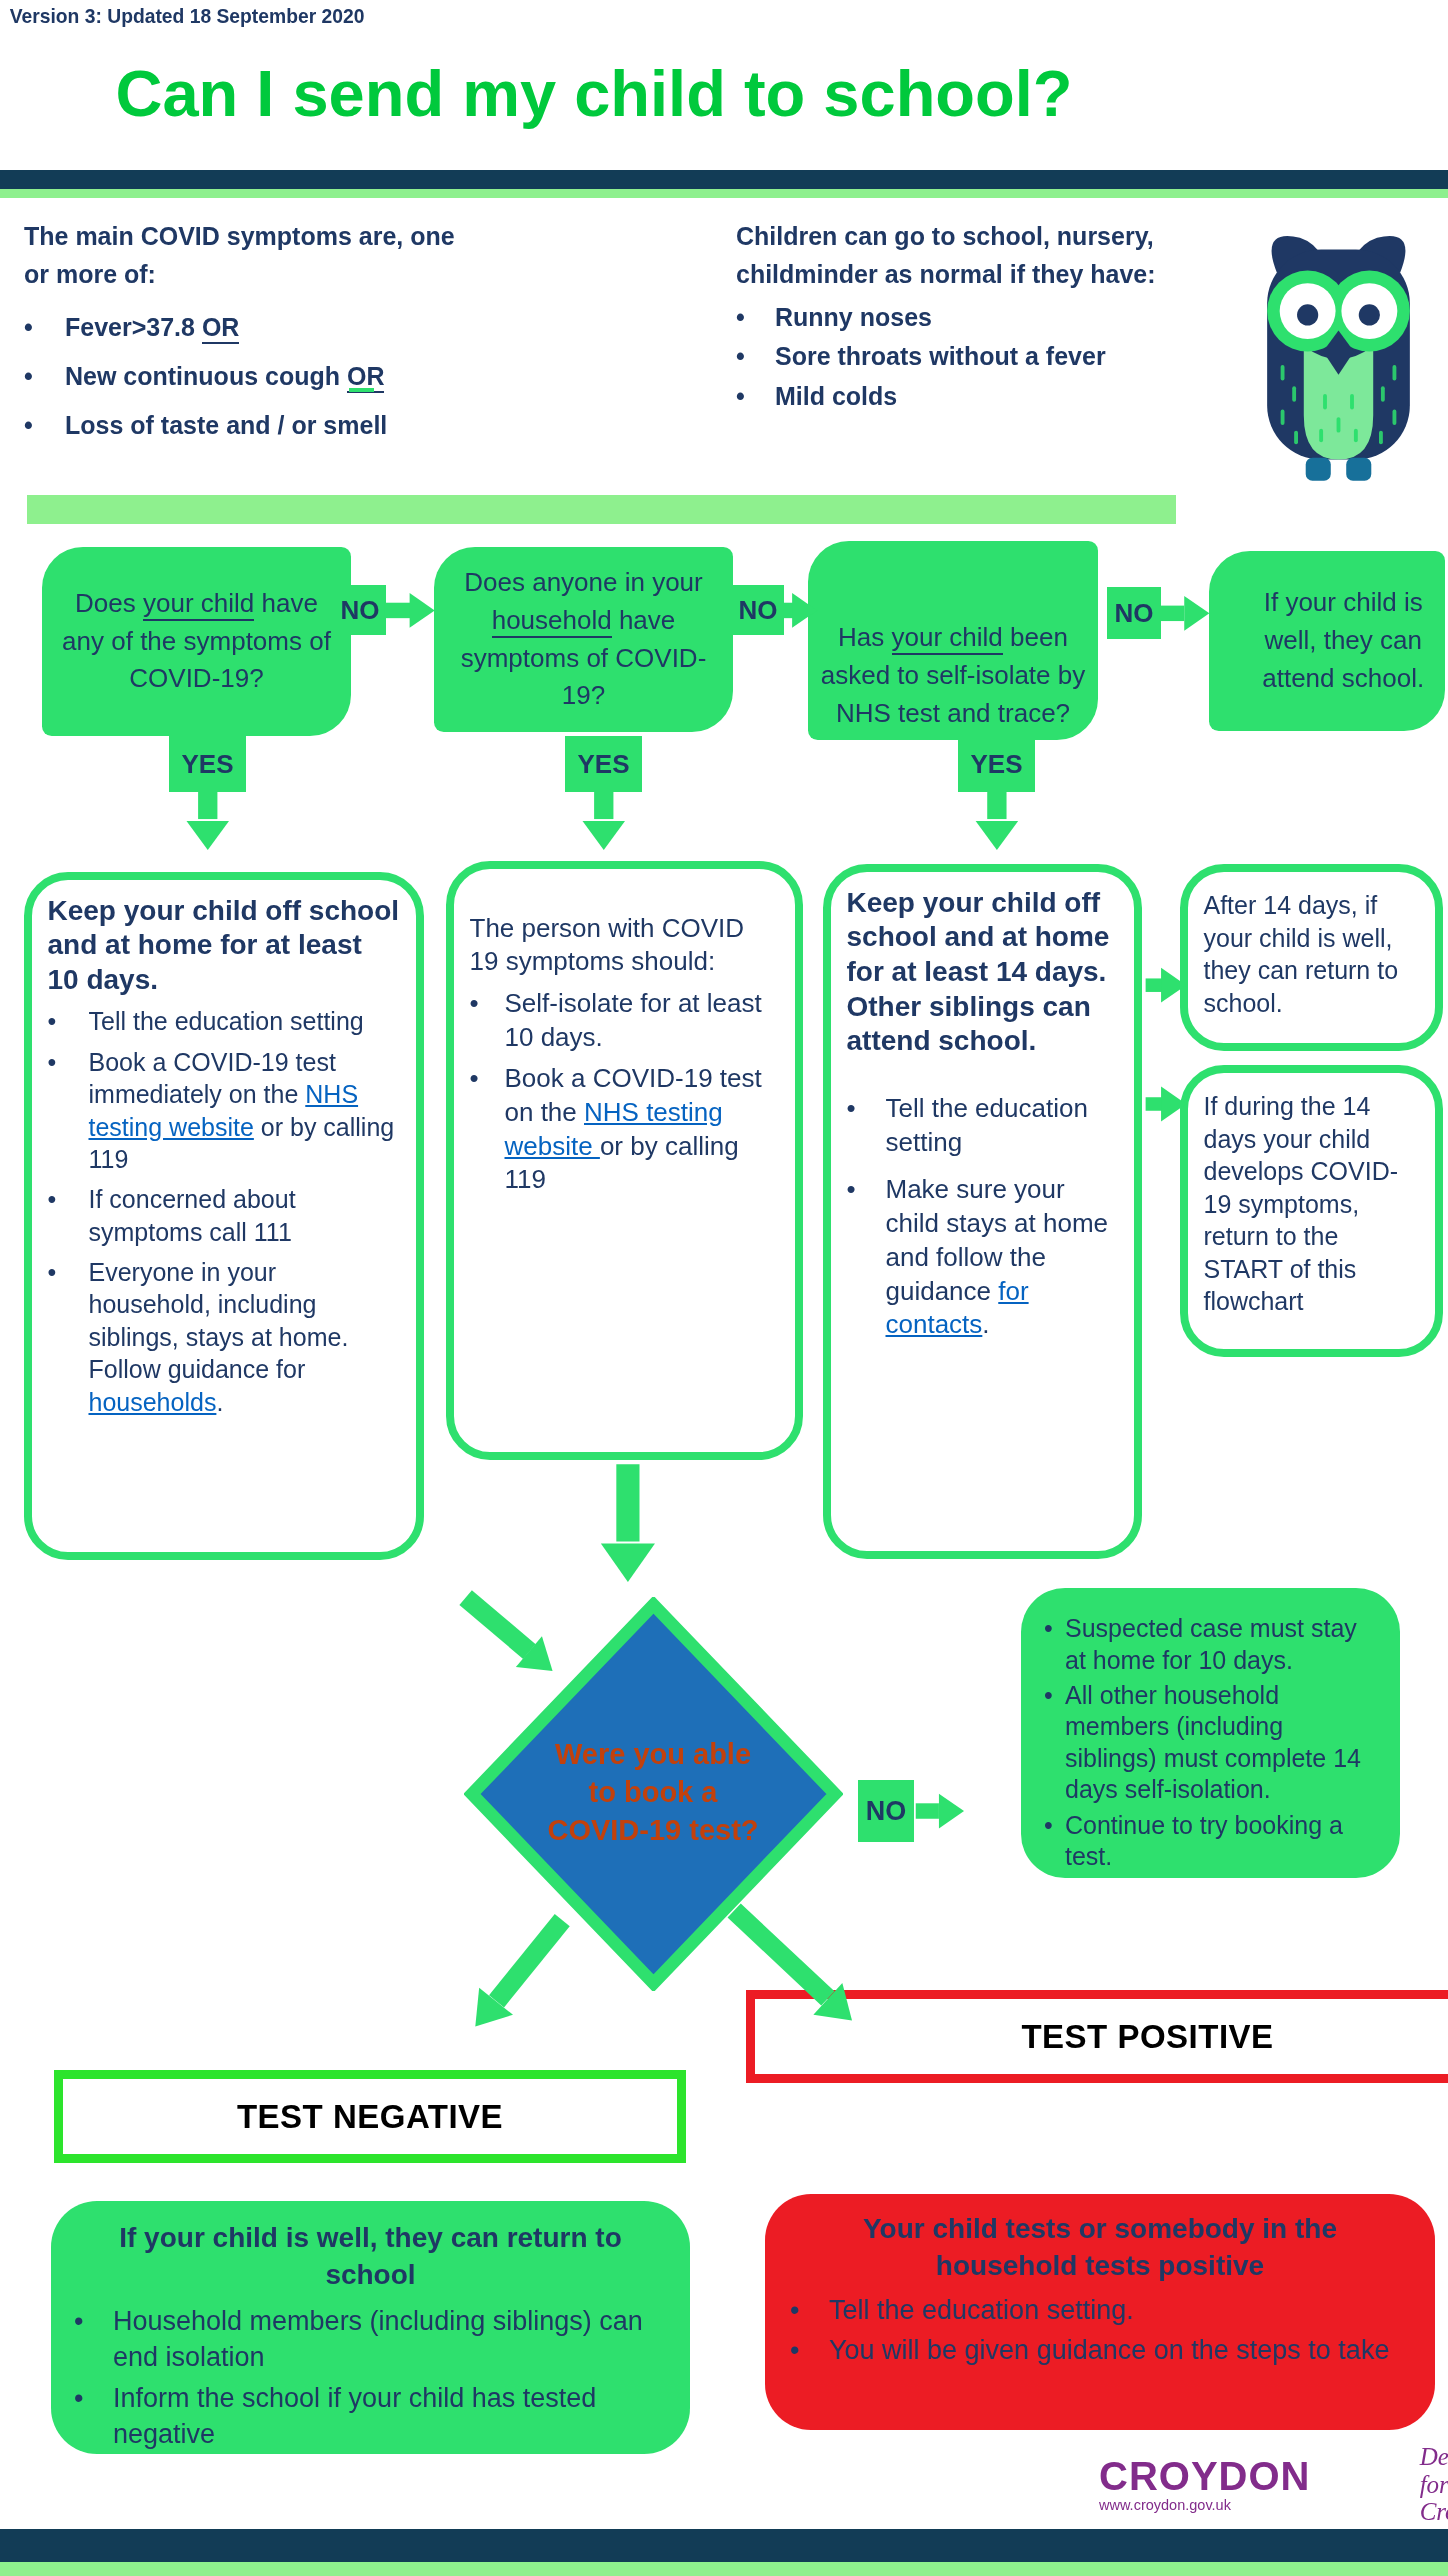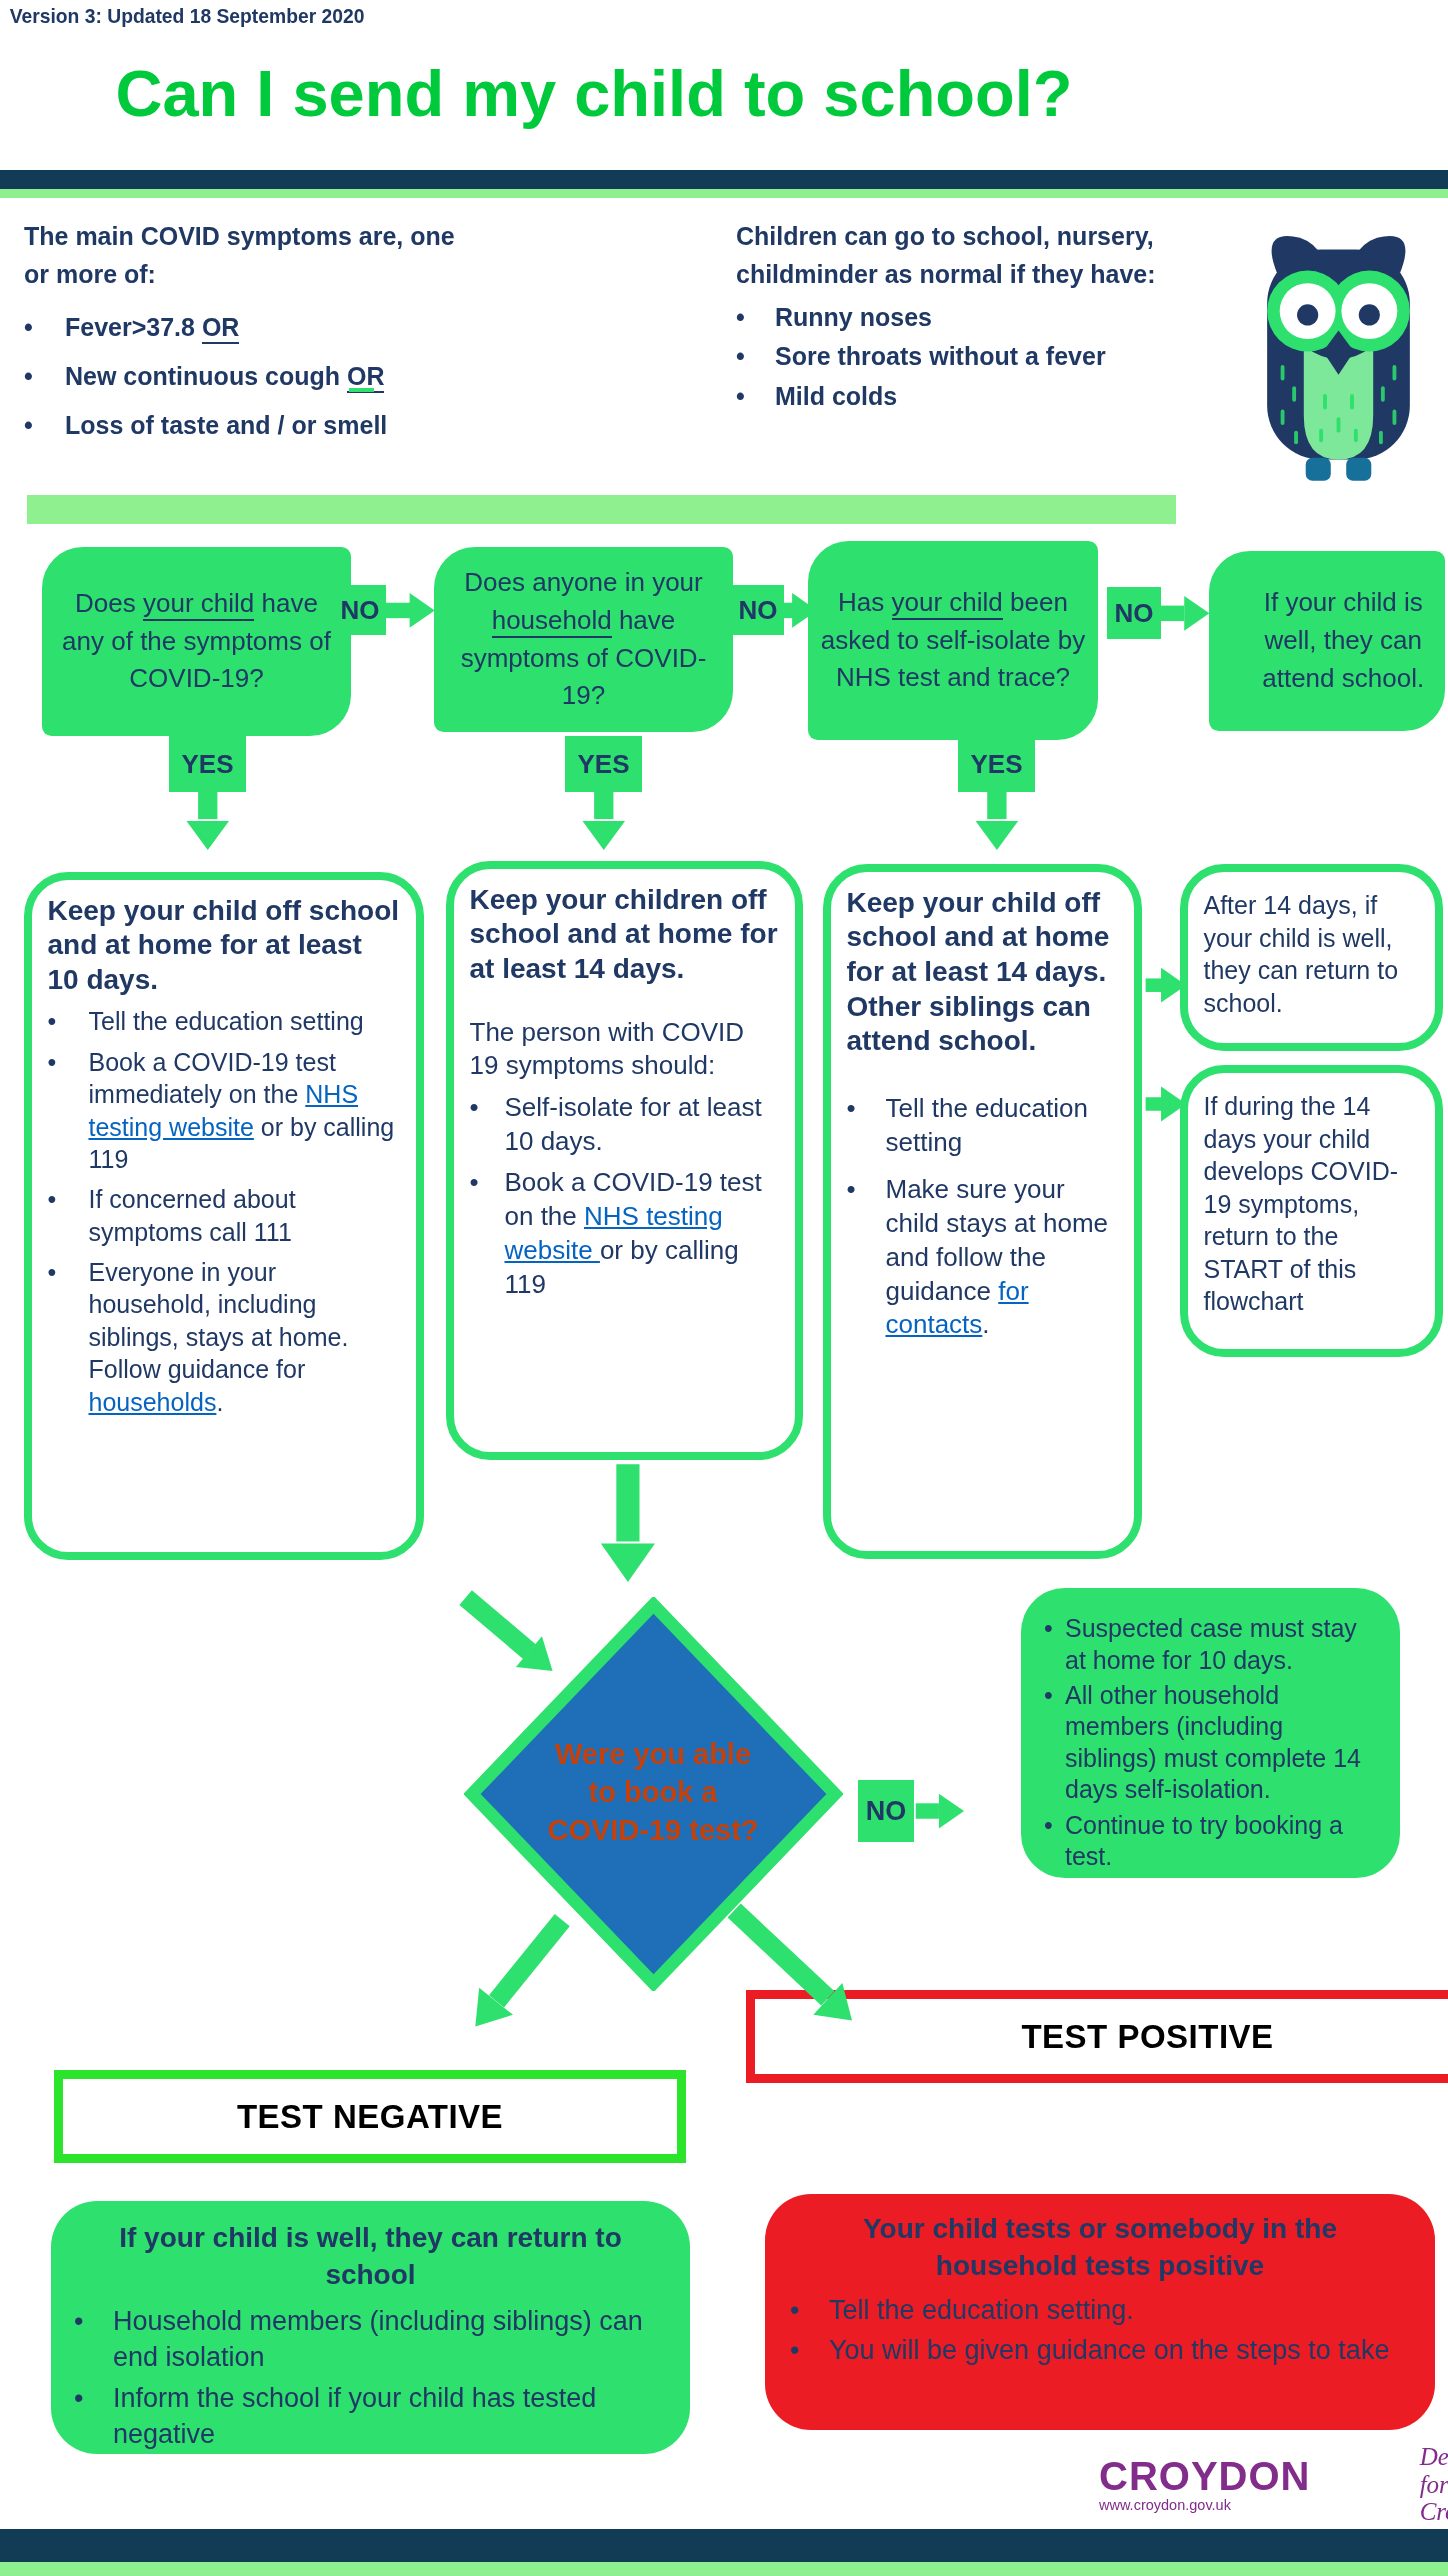--- a/index.html
+++ b/index.html
@@ -116,21 +116,21 @@
   </svg>
 
   <div class="abs" style="left:27px;top:495px;width:1149px;height:29px;background:var(--pale);"></div>
 
   <div class="abs qbox" style="left:42px;top:547px;width:309px;height:189px;">
     <span><span>Does </span><span class="u">your child</span><span> have any of the symptoms of COVID-19?</span></span>
   </div>
   <div class="abs qbox" style="left:434px;top:547px;width:299px;height:185px;">
     <span><span>Does anyone in your </span><span class="u">household</span><span> have symptoms of COVID-19?</span></span>
   </div>
-  <div class="abs qbox" style="left:808px;top:541px;width:290px;height:199px;">
+  <div class="abs qbox" style="left:808px;top:541px;width:290px;height:199px;align-items:flex-end;">
     <span><span>Has </span><span class="u">your child</span><span> been asked to self-isolate by NHS test and trace?</span></span>
   </div>
   <div class="abs qbox" style="left:1209px;top:551px;width:236px;height:180px;padding-left:44px;">
     <span>If your child is well, they can attend school.</span>
   </div>
 
   <div class="abs tag" style="left:334px;top:585px;width:52px;height:50px;">NO</div>
   <div class="abs tag" style="left:732px;top:585px;width:52px;height:50px;">NO</div>
   <div class="abs tag" style="left:1107px;top:587px;width:54px;height:52px;">NO</div>
   <div class="abs tag" style="left:169px;top:736px;width:77px;height:56px;">YES</div>
@@ -151,21 +151,20 @@
         <span class="dot" style="width:41px;">•</span>
         <span>If concerned about symptoms call 111</span>
       </div>
     <div class="li">
         <span class="dot" style="width:41px;">•</span>
       <span><span> Everyone in your household, including siblings, stays at home. Follow guidance for </span><a class="lnk" href="#">households</a><span>.</span></span>
       </div>
   </div>
 
   <div class="abs wbox" style="left:446px;top:861px;width:357px;height:599px;font-size:26px;">
-    <div class="ttl">Keep your children off school and at home for at least 14 days.</div>
     <div style="margin-top:29px;">The  person with COVID 19 symptoms should:</div>
     <div class="li">
         <span class="dot" style="width:35px;">•</span>
         <span>Self-isolate for at least 10 days.</span>
       </div>
     <div class="li">
         <span class="dot" style="width:35px;">•</span>
       <span><span>Book a COVID-19 test on the </span><a class="lnk" href="#">NHS testing website </a><span>or by calling 119</span></span>
       </div>
   </div>

